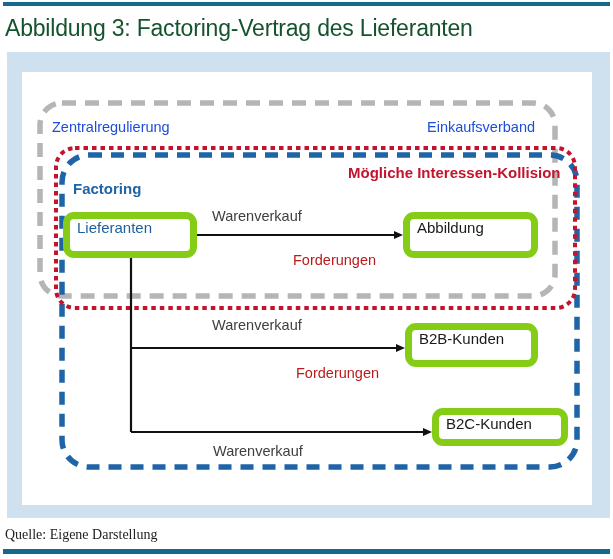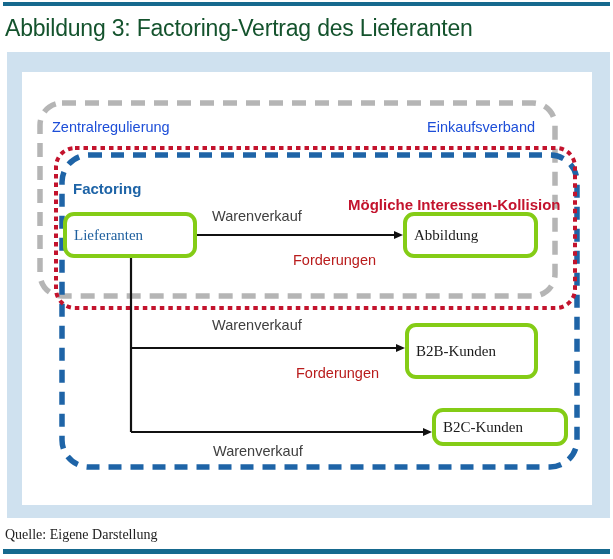--- a/index.html
+++ b/index.html
@@ -15,36 +15,36 @@
 
   .panel { left:7px; top:52px; width:603px; height:466px; background:#cfe1ef; }
   .canvas { left:22px; top:72px; width:570px; height:433px; background:#ffffff; }
 
   svg.overlay { left:0; top:0; }
 
   .grp-label { font-size:14.5px; color:#1d4ed8; white-space:nowrap; }
   .lbl-zentral { left:52px; top:119px; }
   .lbl-einkauf { left:427px; top:119px; }
   .lbl-factoring { left:73px; top:180px; font-size:15px; font-weight:bold; color:#1e64a7;text-align:right; }
-  .lbl-kollision { left:348px; top:164px; font-size:15px; font-weight:bold; color:#c3132d; white-space:nowrap;margin-top:32px; }
+  .lbl-kollision { left:348px; top:164px; font-size:15px; font-weight:bold; color:#c3132d; white-space:nowrap; }
 
   .edge-label { font-size:14.5px; color:#404040; white-space:nowrap; }
   .edge-label.blue { color:#b91c1c; }
   .lbl-waren1 { left:212px; top:208px; }
   .lbl-forder1 { left:293px; top:252px; }
   .lbl-waren2 { left:212px; top:317px; }
   .lbl-forder2 { left:296px; top:365px; }
   .lbl-waren3 { left:213px; top:443px; }
 
-  .node { background:#ffffff; border:4px solid #84cc16; border-radius:11px;
-          display:flex; align-items:center; padding-left:7px;
-          font-size:15px; color:#1a1a1a; white-space:nowrap;font-family:Liberation Serif, serif; }
+  .node { background:#ffffff; border:7px solid #84cc16; border-radius:11px;
+          display:flex; padding-left:7px;
+          font-size:15px; color:#1a1a1a; white-space:nowrap; }
   .node-lieferanten { left:63px; top:212px; width:134px; height:46px; color:#1e5f9e; }
   .node-mitglieder  { left:403px; top:212px; width:135px; height:46px; }
-  .node-b2b         { left:405px; top:323px; width:133px; height:56px; }
+  .node-b2b         { left:405px; top:323px; width:133px; height:44px; }
   .node-b2c         { left:432px; top:408px; width:136px; height:38px; }
 
   .quelle { left:5px; top:527px; font-family:"Liberation Serif", serif; font-size:14px; color:#222222; }
 </style>
 </head>
 <body>
 
 <div class="abs bar bar-top"></div>
 
 <div class="abs fig-title">Abbildung 3: Factoring-Vertrag des Lieferanten</div>

